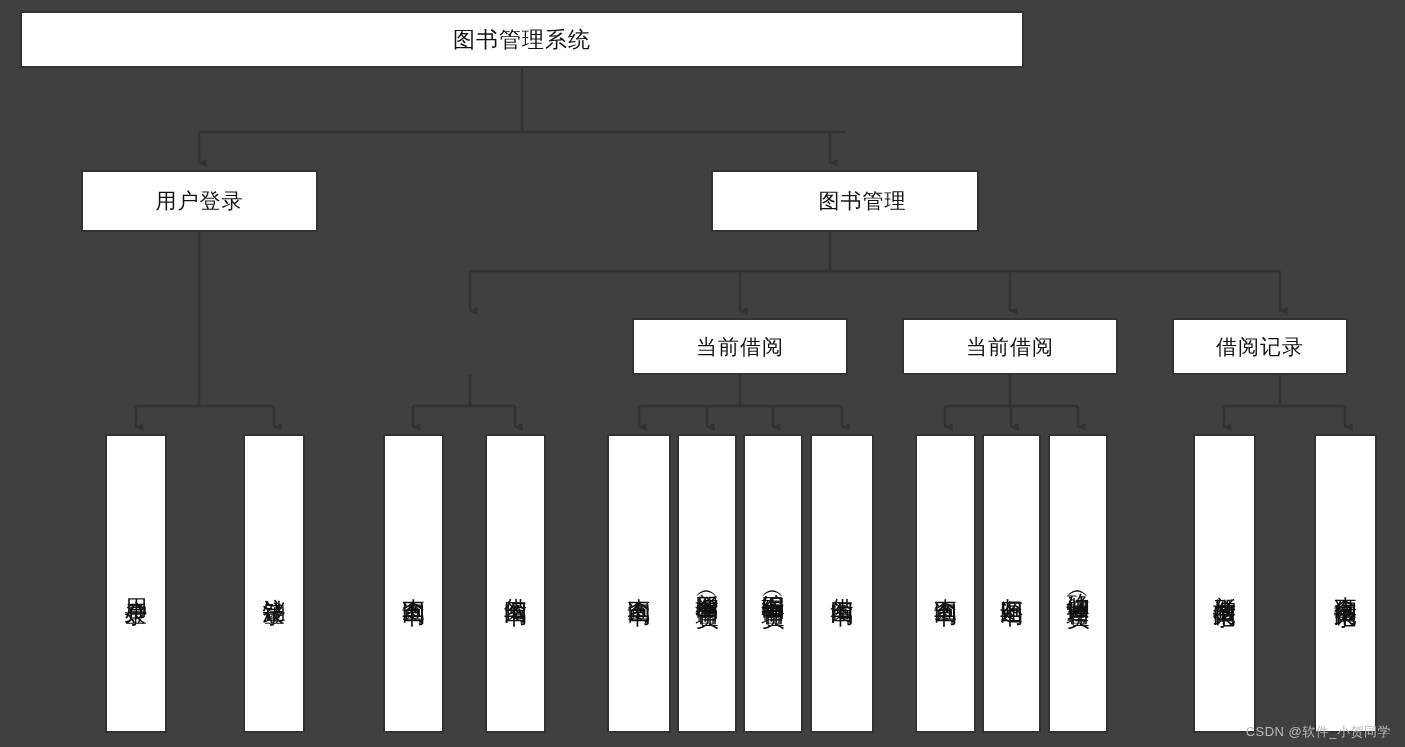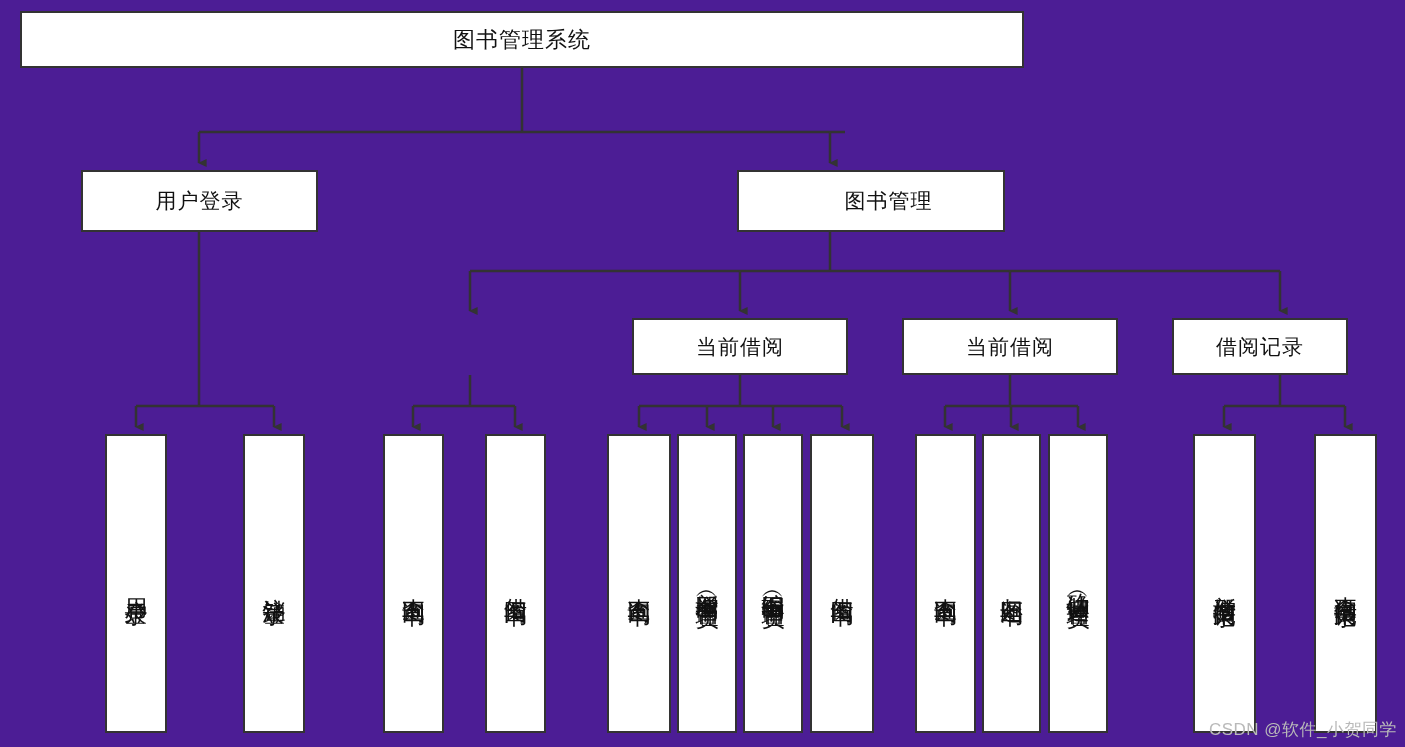--- a/index.html
+++ b/index.html
@@ -7,21 +7,21 @@
     padding: 0;
     background: #ffffff;
   }
   body {
     font-family: "Liberation Sans", "DejaVu Sans", sans-serif;
   }
   #canvas {
     position: relative;
     width: 1405px;
     height: 747px;
-    background: #4c1d95;
+    background: #404040;
     overflow: hidden;
   }
   #edges {
     position: absolute;
     left: 0;
     top: 0;
     width: 1405px;
     height: 747px;
     pointer-events: none;
   }
@@ -54,23 +54,23 @@
     justify-content: center;
     text-align: center;
     padding: 6px 0;
   }
   .node-v .vtext {
     writing-mode: vertical-rl;
     text-orientation: upright;
   }
   .watermark {
     position: absolute;
-    right: 8px;
+    right: 14px;
     bottom: 6px;
-    font-size: 17px;
+    font-size: 13px;
     color: #b9b9b9;
     white-space: nowrap;
     z-index: 5;
     letter-spacing: 0.5px;
   }
 </style>
 </head>
 <body>
 
 <div id="canvas">
@@ -125,21 +125,21 @@
     </g>
   </svg>
 
   <div class="node node-h node-root" style="left:20px; top:11px; width:1004px; height:57px;">
     <span>图书管理系统</span>
   </div>
 
   <div class="node node-h" style="left:81px; top:170px; width:237px; height:62px;">
     <span>用户登录</span>
   </div>
-  <div class="node node-h" style="left:737px; top:170px; width:268px; height:62px;padding-left:35px;">
+  <div class="node node-h" style="left:711px; top:170px; width:268px; height:62px;padding-left:35px;">
     <span>图书管理</span>
   </div>
 
   <div class="node node-h" style="left:632px; top:318px; width:216px; height:57px;">
     <span>当前借阅</span>
   </div>
   <div class="node node-h" style="left:902px; top:318px; width:216px; height:57px;">
     <span>当前借阅</span>
   </div>
   <div class="node node-h" style="left:1172px; top:318px; width:176px; height:57px;">

